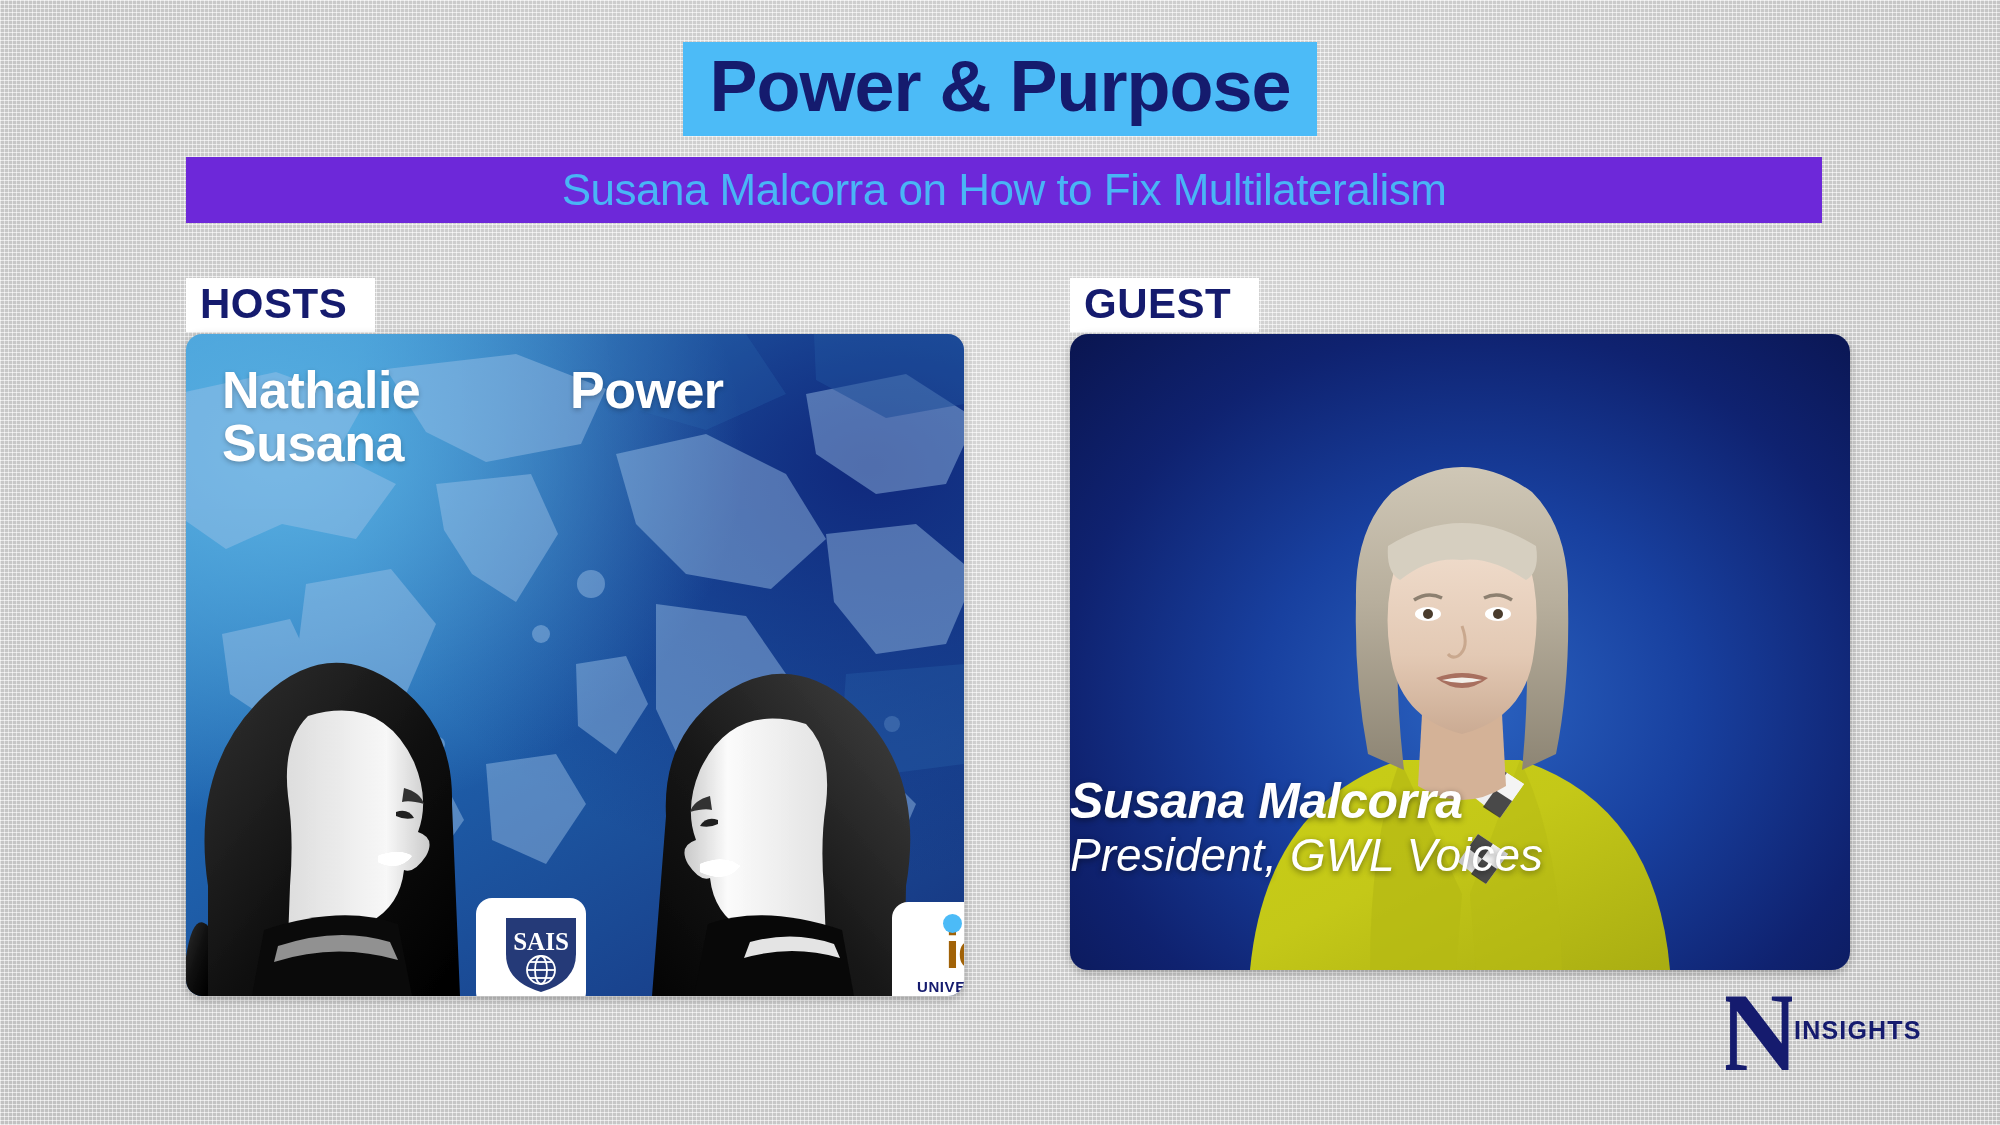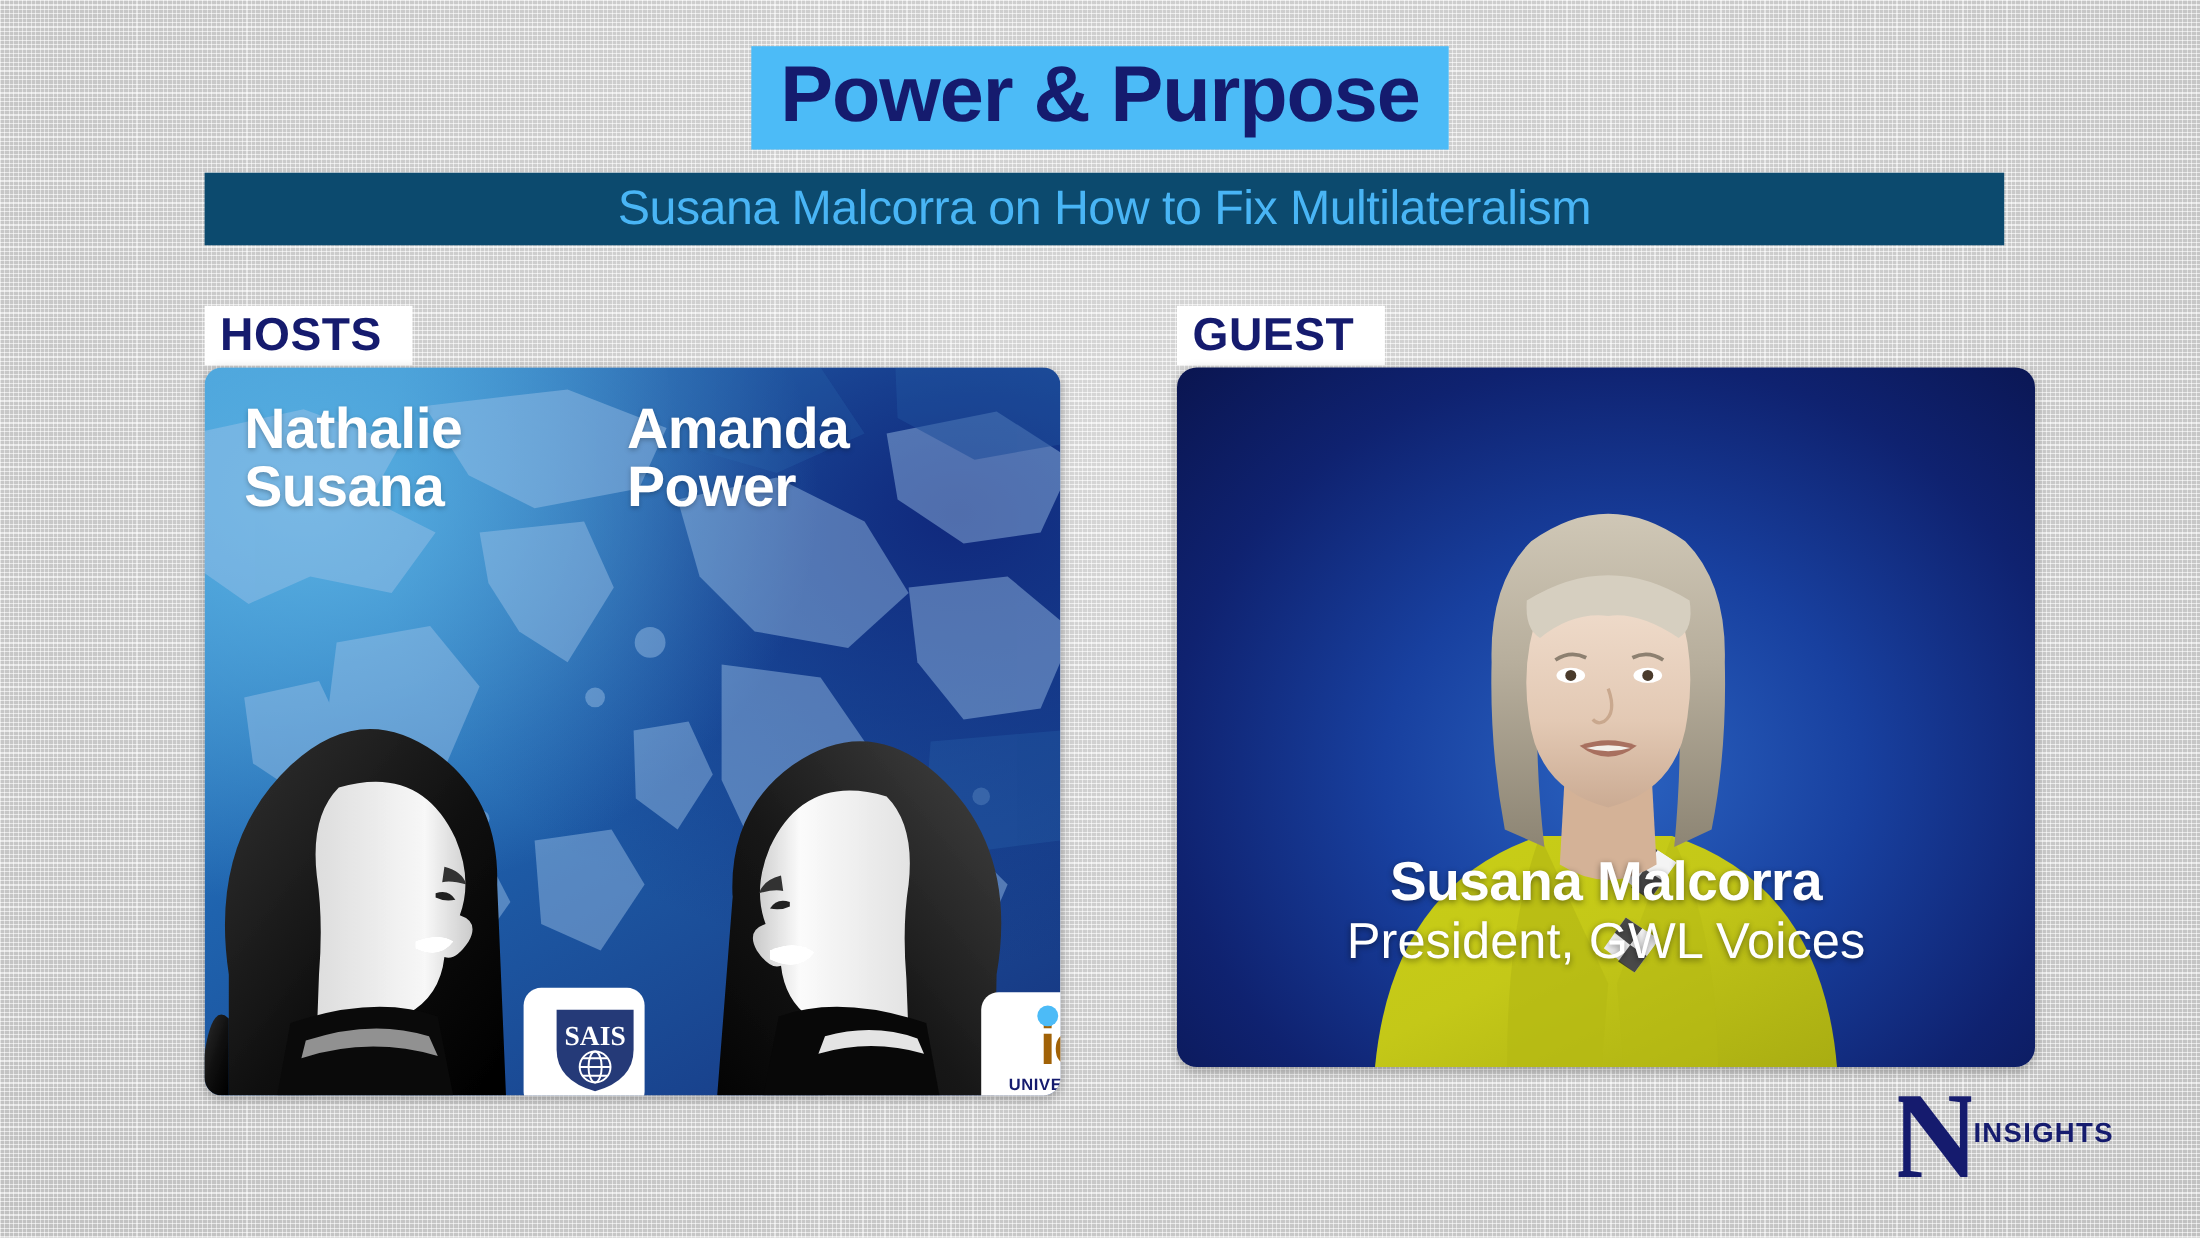--- a/index.html
+++ b/index.html
@@ -16,21 +16,21 @@
 
   
   .title-wrap{ position:absolute; left:0; top:42px; width:2000px; text-align:center; }
   .title-band{
     display:inline-block; background:#4cbbf7; color:#151b6e;
     font-size:72px; font-weight:bold; letter-spacing:-1px;
     padding:8px 26px 14px 26px; line-height:1;
   }
   .subtitle-band{
     position:absolute; left:186px; top:157px; width:1636px; height:66px;
-    background:#0c4a6e; color:#49b5f5;
+    background:#6d28d9; color:#49b5f5;
     display:flex; align-items:center; justify-content:center;
     font-size:44px; letter-spacing:-.5px;
   }
 
   
   .sec-label{
     position:absolute; background:#ffffff; color:#151b6e;
     font-size:42px; font-weight:bold; letter-spacing:.5px;
     padding:4px 28px 6px 14px; line-height:1.05;
   }
@@ -67,21 +67,21 @@
   .ie-dot{ position:absolute; left:-2px; top:-13px; width:19px; height:19px; border-radius:50%; background:#4cbbf7; }
   .ie-sub{ color:#151b6e; font-weight:bold; font-size:15px; letter-spacing:.6px; margin-top:3px; }
 
   
   .guest-card{
     position:absolute; left:1070px; top:334px; width:780px; height:636px;
     border-radius:18px; overflow:hidden;
     background:radial-gradient(ellipse at 52% 58%, #2a62c0 0%, #18409f 38%, #0f2270 72%, #0a1550 100%);
     box-shadow:0 3px 10px rgba(0,0,0,.25);
   }
-  .guest-caption{ position:absolute; left:0; right:0; bottom:88px; text-align:center; color:#fff; z-index:5; }
+  .guest-caption{ position:absolute; left:0; right:0; bottom:88px; text-align:left; color:#fff; z-index:5;font-style:italic; }
   #guest-name{ font-size:50px; font-weight:bold; letter-spacing:-.5px; text-shadow:0 2px 6px rgba(0,0,0,.45); }
   #guest-role{ font-size:46px; font-weight:300; letter-spacing:0px; margin-top:-2px; text-shadow:0 2px 6px rgba(0,0,0,.45); }
 
   
   .insights{ position:absolute; left:1726px; top:978px; display:flex; align-items:center; }
   #insights-wordmark{ color:#151b6e; font-weight:bold; font-size:25px; letter-spacing:1.2px; margin-left:2px; }
 </style>
 </head>
 <body>
 
@@ -171,21 +171,20 @@
     <path d="M250 384 q-78 -26 -134 -6 l-14 72 l160 0 Z" fill="#151515"></path>
     <path d="M158 396 q44 -12 84 2 l6 14 q-48 -14 -96 0 Z" fill="#d9d9d9"></path>
   </svg>
 
   <div class="host-names">
     <div class="hn" id="host1-name">
       <div>Nathalie</div>
       <div>Susana</div>
     </div>
     <div class="hn" id="host2-name">
-      <div>Amanda</div>
       <div>Power</div>
     </div>
   </div>
 
   <div class="logo-chip" id="sais-logo-chip">
     <svg width="86" height="86" viewBox="0 0 86 86">
       <path d="M8 8 H78 V44 Q78 72 43 82 Q8 72 8 44 Z" fill="#253a78"></path>
       <text x="43" y="40" text-anchor="middle" font-family="'Liberation Serif',serif" font-size="25" font-weight="bold" fill="#ffffff">SAIS</text>
       <g stroke="#ffffff" stroke-width="1.8" fill="none">
         <circle cx="43" cy="60" r="14"></circle>

